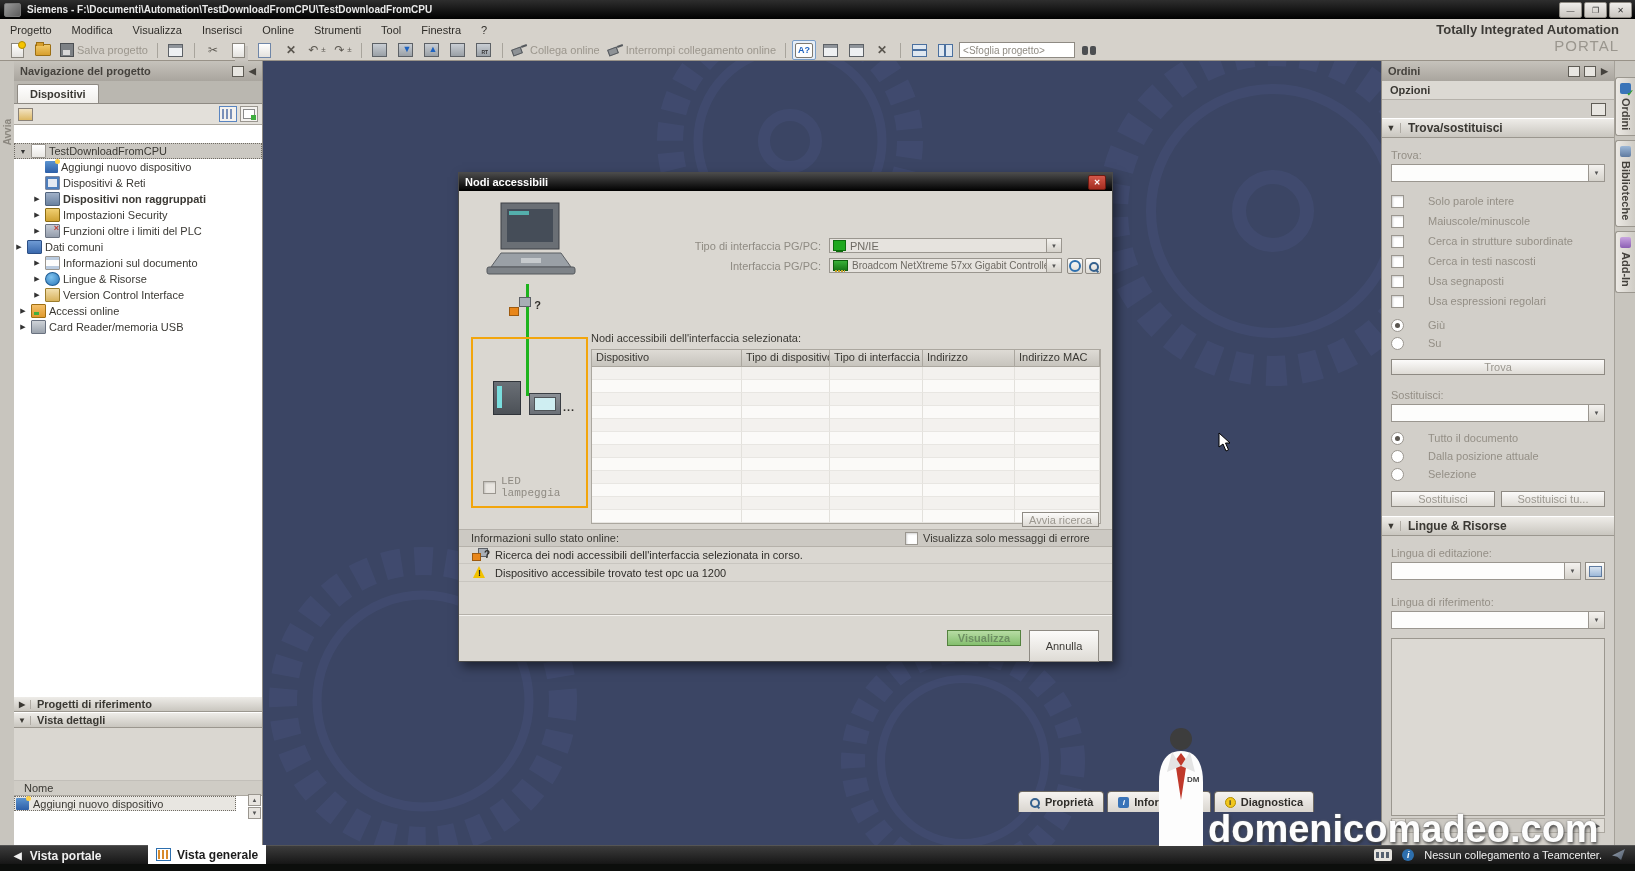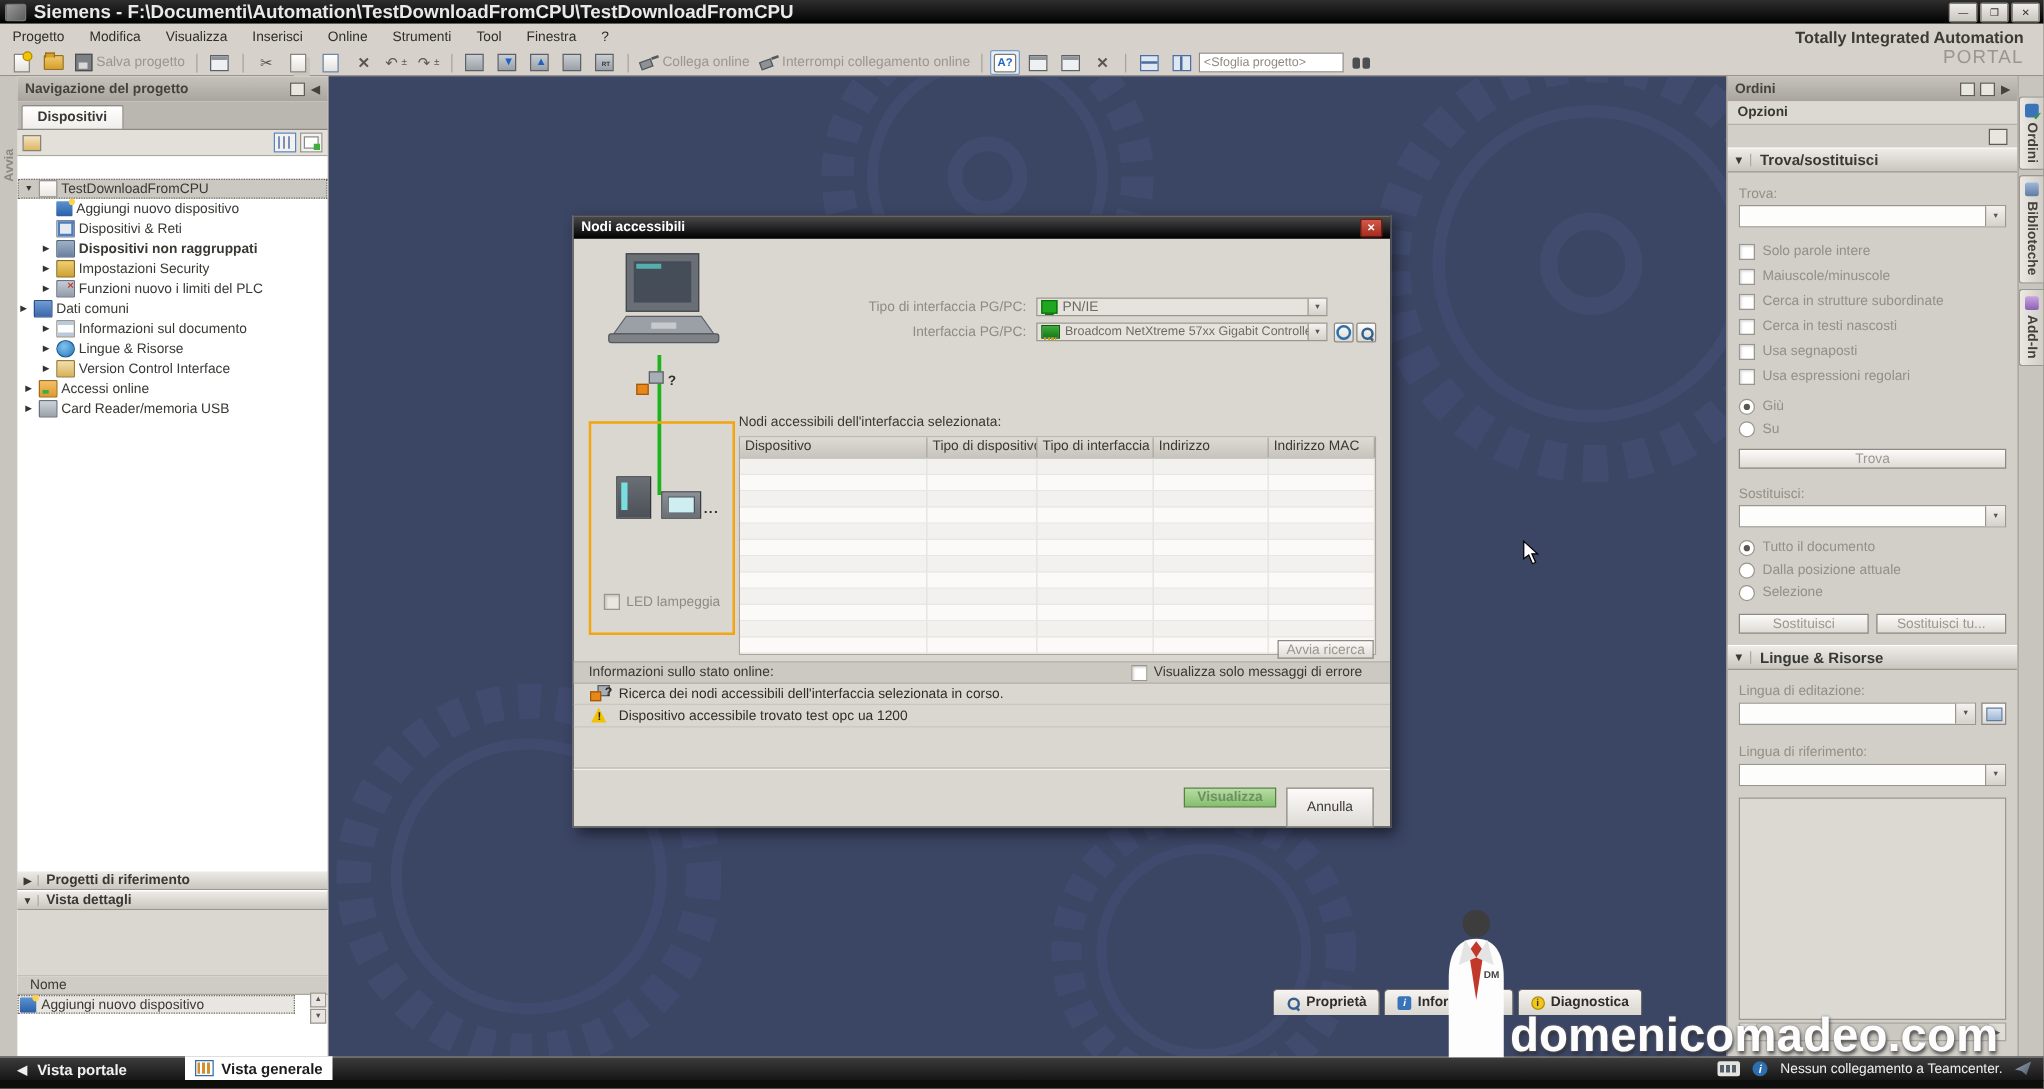--- a/index.html
+++ b/index.html
@@ -6,21 +6,21 @@
   #app{position:relative;width:1635px;height:871px;overflow:hidden;
        font-family:"Liberation Sans",sans-serif;font-size:11px;color:#3a3833;
        background:#d6d2cb;user-select:none;}
   .abs{position:absolute;}
 
   
   #titlebar{left:0;top:0;width:1635px;height:19px;background:linear-gradient(#2e2e2e,#000);
             display:flex;align-items:center;gap:6px;padding-left:4px;box-sizing:border-box;}
   #titlebar .tialogo{width:15px;height:12px;background:linear-gradient(135deg,#9a9a9a,#5c5c5c);
             border:1px solid #777;border-radius:2px;}
-  #titlebar .wtitle{color:#e9e9e9;font-weight:bold;font-size:15px;}
+  #titlebar .wtitle{color:#e9e9e9;font-weight:bold;font-size:10px;}
   .winbtns{position:absolute;right:3px;top:2px;display:flex;gap:2px;}
   .winbtn{width:21px;height:14px;background:linear-gradient(#efedea,#c9c5bf);border:1px solid #8e8a83;
           display:flex;align-items:center;justify-content:center;font-size:8px;color:#333;border-radius:2px;}
 
   
   #menubar{left:0;top:19px;width:1635px;height:21px;background:#d6d2cb;display:flex;align-items:center;}
   .menu-item{padding:3px 10px;color:#2f2d29;}
   #toolbar{left:0;top:40px;width:1635px;height:21px;background:#d6d2cb;border-bottom:1px solid #989288;
            display:flex;align-items:center;gap:2px;padding-left:5px;box-sizing:border-box;}
   .tbtn{height:18px;min-width:18px;display:inline-flex;align-items:center;justify-content:center;
@@ -209,21 +209,21 @@
   .opzicons{height:18px;display:flex;align-items:center;justify-content:flex-end;padding-right:8px;flex:none;}
   .sechead{height:18px;background:linear-gradient(#eeece8,#c9c6bf);border-top:1px solid #fff;
         border-bottom:1px solid #9b978f;display:flex;align-items:center;font-weight:bold;font-size:12px;flex:none;}
   .sechead .chev{width:18px;text-align:center;font-size:9px;border-right:1px solid #aeaaa3;}
   .sechead .stit{padding-left:7px;}
   .rbody{padding:0 9px;flex:none;}
   .glabel{color:#948f86;margin-top:11px;}
   .rcombo{position:relative;height:16px;background:#fdfdfc;border:1px solid #9a968f;margin-top:3px;}
   .rcombo .dd{position:absolute;right:0;top:0;bottom:0;width:15px;background:linear-gradient(#f4f2ef,#d5d2cb);
         border-left:1px solid #9a968f;display:flex;align-items:center;justify-content:center;font-size:6px;color:#555;}
-  .check-row,.radio-row{display:flex;align-items:center;gap:6px;height:20px;color:#948f86;}
+  .check-row,.radio-row{display:flex;align-items:center;gap:24px;height:20px;color:#948f86;}
   .radio-row{height:18px;}
   .rad{width:11px;height:11px;border-radius:50%;background:#fff;border:1px solid #9a968f;position:relative;flex:none;}
   .rad.on::after{content:"";position:absolute;inset:3px;border-radius:50%;background:#5a5650;}
   .fullbtn{height:16px;margin-top:7px;}
   .btnpair{display:flex;gap:6px;margin-top:8px;}
   .btnpair .btn{flex:1;height:16px;}
   .comborow{display:flex;gap:4px;align-items:flex-end;}
   .comborow .rcombo{flex:1;}
   .sqbtn{width:18px;height:16px;border:1px solid #8e8a83;background:linear-gradient(#fdfdfc,#dcd9d3);
         display:flex;align-items:center;justify-content:center;}
@@ -441,21 +441,21 @@
           <span class="tlabel">Dispositivi non raggruppati</span>
         </div>
         <div class="tree-row" style="padding-left: 18px;">
           <span class="expander">▶</span>
           <span class="ticon ti-security"></span>
           <span class="tlabel">Impostazioni Security</span>
         </div>
         <div class="tree-row" style="padding-left: 18px;">
           <span class="expander">▶</span>
           <span class="ticon ti-functions"></span>
-          <span class="tlabel">Funzioni nuovo i limiti del PLC</span>
+          <span class="tlabel">Funzioni oltre i limiti del PLC</span>
         </div>
         <div class="tree-row" style="">
           <span class="expander">▶</span>
           <span class="ticon ti-common-data"></span>
           <span class="tlabel">Dati comuni</span>
         </div>
         <div class="tree-row" style="padding-left: 18px;">
           <span class="expander">▶</span>
           <span class="ticon ti-doc-info"></span>
           <span class="tlabel">Informazioni sul documento</span>
@@ -556,21 +556,21 @@
         <span class="m"></span>
           <span class="o"></span>
           <span class="q">?</span>
       </div>
       <div class="orangebox">
         <div class="plcwrap" style="left:20px;top:40px;">
           <span class="plc1"></span>
             <span class="plc2"></span>
             <span class="plcdots">...</span>
         </div>
-        <div class="ledrow" style="position:absolute;left:10px;top:136px;">
+        <div class="ledrow" style="position:absolute;left:10px;top:136px;font-family:Liberation Mono, monospace;">
           <span class="cbx dis"></span>
           <span class="dlabel">LED lampeggia</span>
         </div>
       </div>
       <div class="dlabel-r" style="left:180px;top:49px;width:182px;">Tipo di interfaccia PG/PC:</div>
       <div class="combo" style="left:370px;top:47px;width:233px;">
         <span class="icpnie"></span>
         <span>PN/IE</span>
         <span class="dd">▼</span>
       </div>

